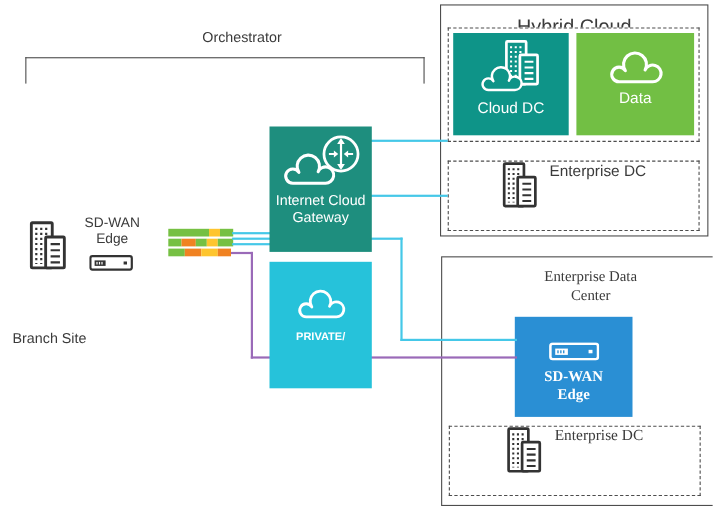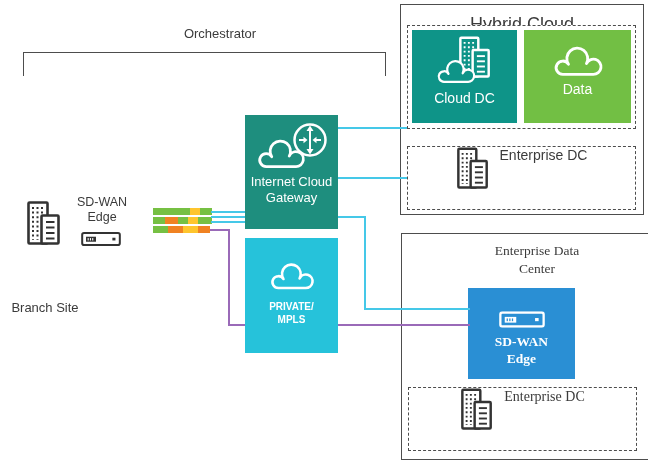--- a/index.html
+++ b/index.html
@@ -204,16 +204,15 @@
       <polygon points="62.5,16.8 62.5,23.2 58.5,20" fill="#fff"></polygon>
     </svg>
     <div class="lbl">Internet Cloud Gateway</div>
   </div>
 
   <div class="abs node" id="mpls-node">
     <svg width="50" height="34" style="color:#fff;--bg:#26c2da;margin-top:22px">
       <use href="#sym-cloud" width="50" height="34"></use>
     </svg>
     <div class="lbl" style="margin-top:7px">PRIVATE/</div>
-    <div class="lbl">MPLS</div>
   </div>
 
 </div>
 
 </body></html>

